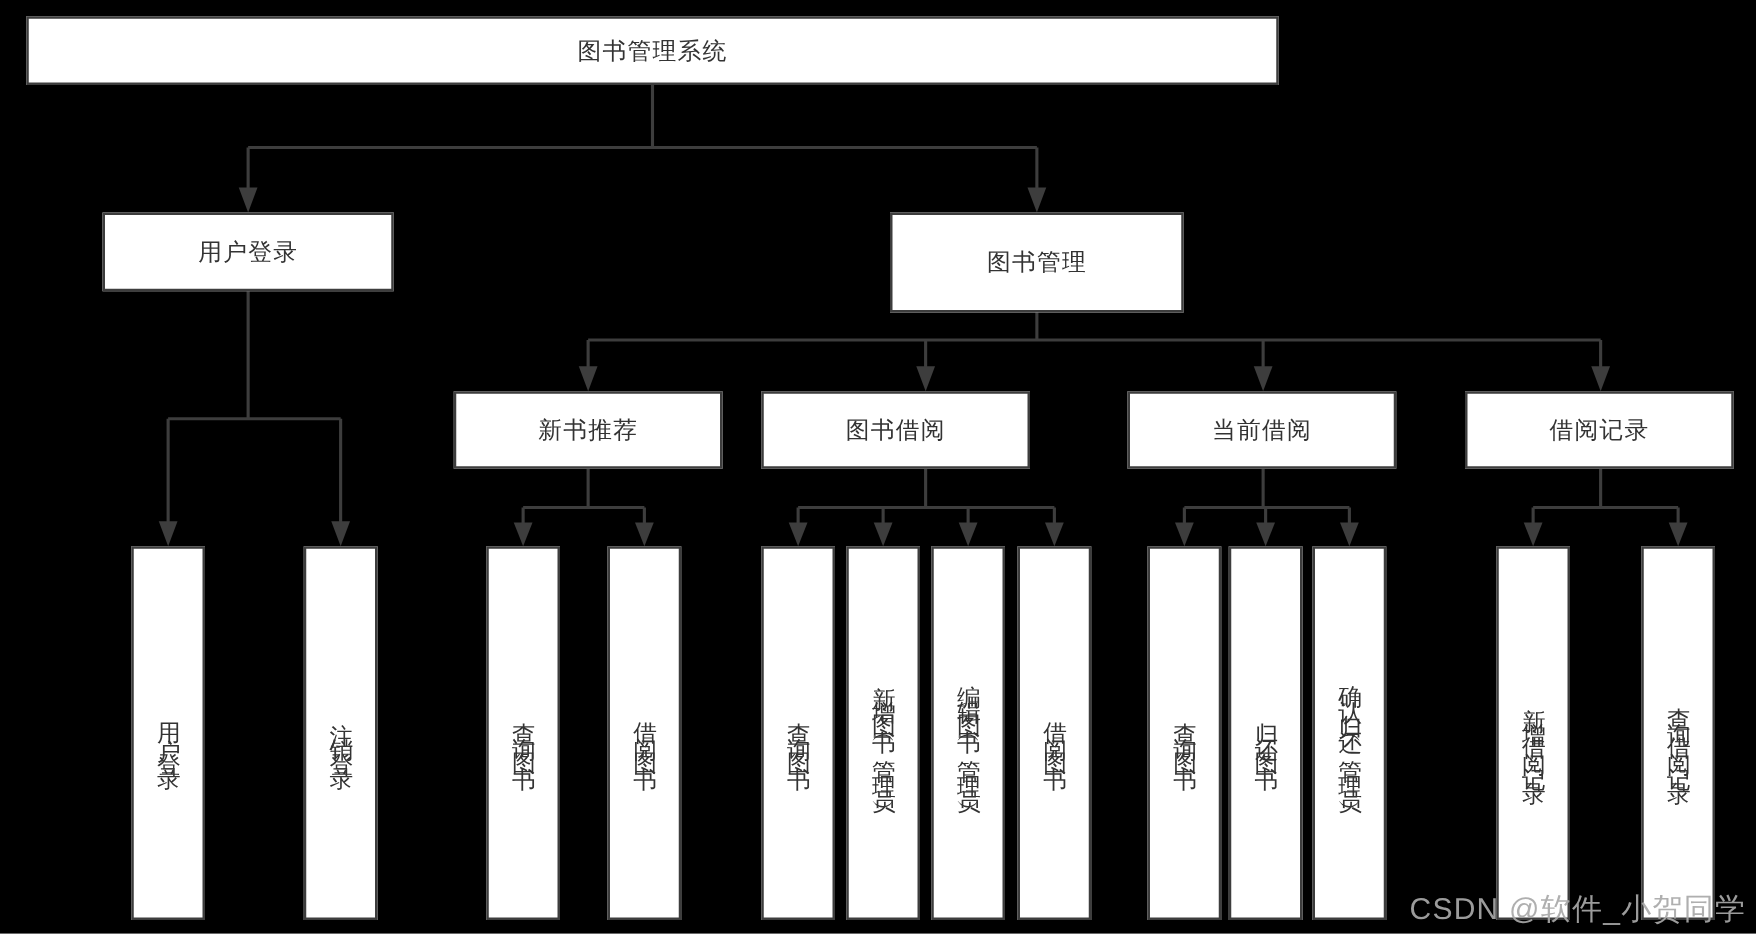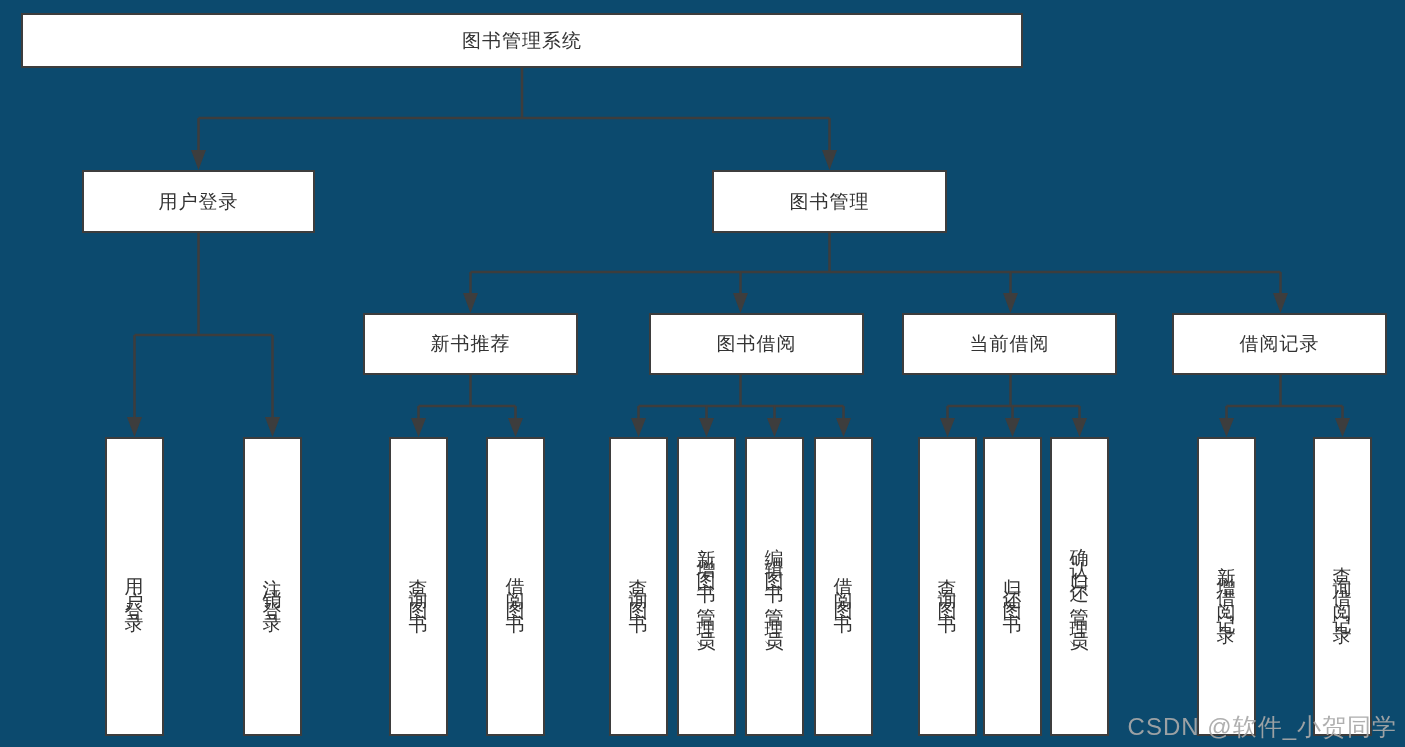--- a/index.html
+++ b/index.html
@@ -5,21 +5,21 @@
   html, body {
     margin: 0;
     padding: 0;
     background: #ffffff;
     font-family: "Liberation Sans", "DejaVu Sans", sans-serif;
   }
   .canvas {
     position: relative;
     width: 1405px;
     height: 747px;
-    background: #0c4a6e;
+    background: #000000;
     overflow: hidden;
   }
   svg.connectors {
     position: absolute;
     left: 0; top: 0;
     width: 1405px;
     height: 747px;
     z-index: 1;
   }
   .node {
@@ -131,28 +131,28 @@
     </g>
   </svg>
 
   <div class="node h" style="left:21px; top:13px; width:1002px; height:55px;">
     <span>图书管理系统</span>
   </div>
 
   <div class="node h" style="left:82px; top:170px; width:233px; height:63px;">
     <span>用户登录</span>
   </div>
-  <div class="node h" style="left:712px; top:170px; width:235px; height:63px;">
+  <div class="node h" style="left:712px; top:170px; width:235px; height:80px;">
     <span>图书管理</span>
   </div>
 
   <div class="node h" style="left:363px; top:313px; width:215px; height:62px;">
     <span>新书推荐</span>
   </div>
-  <div class="node h" style="left:649px; top:313px; width:215px; height:62px;">
+  <div class="node h" style="left:609px; top:313px; width:215px; height:62px;">
     <span>图书借阅</span>
   </div>
   <div class="node h" style="left:902px; top:313px; width:215px; height:62px;align-items:center;">
     <span>当前借阅</span>
   </div>
   <div class="node h" style="left:1172px; top:313px; width:215px; height:62px;">
     <span>借阅记录</span>
   </div>
 
   <div class="node v" style="left:105px; top:437px; width:59px; height:299px;">

